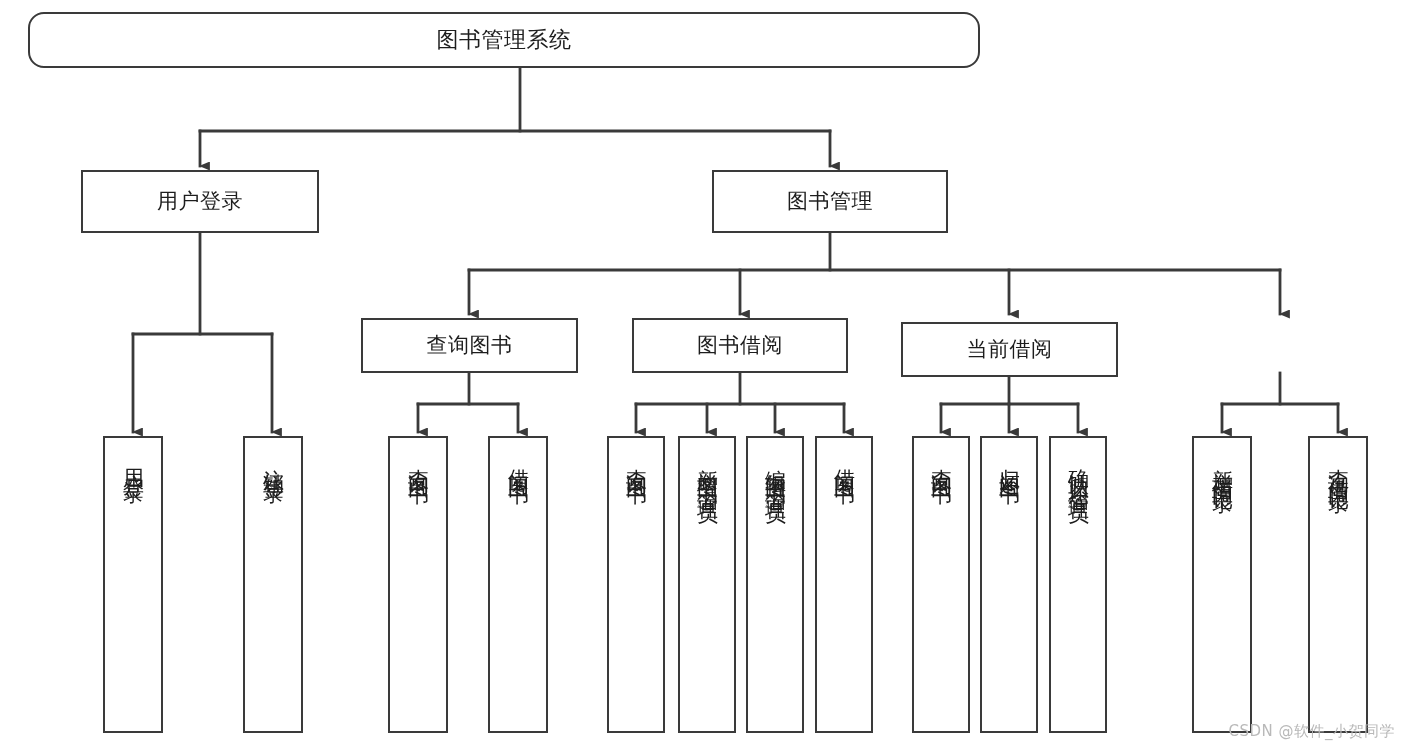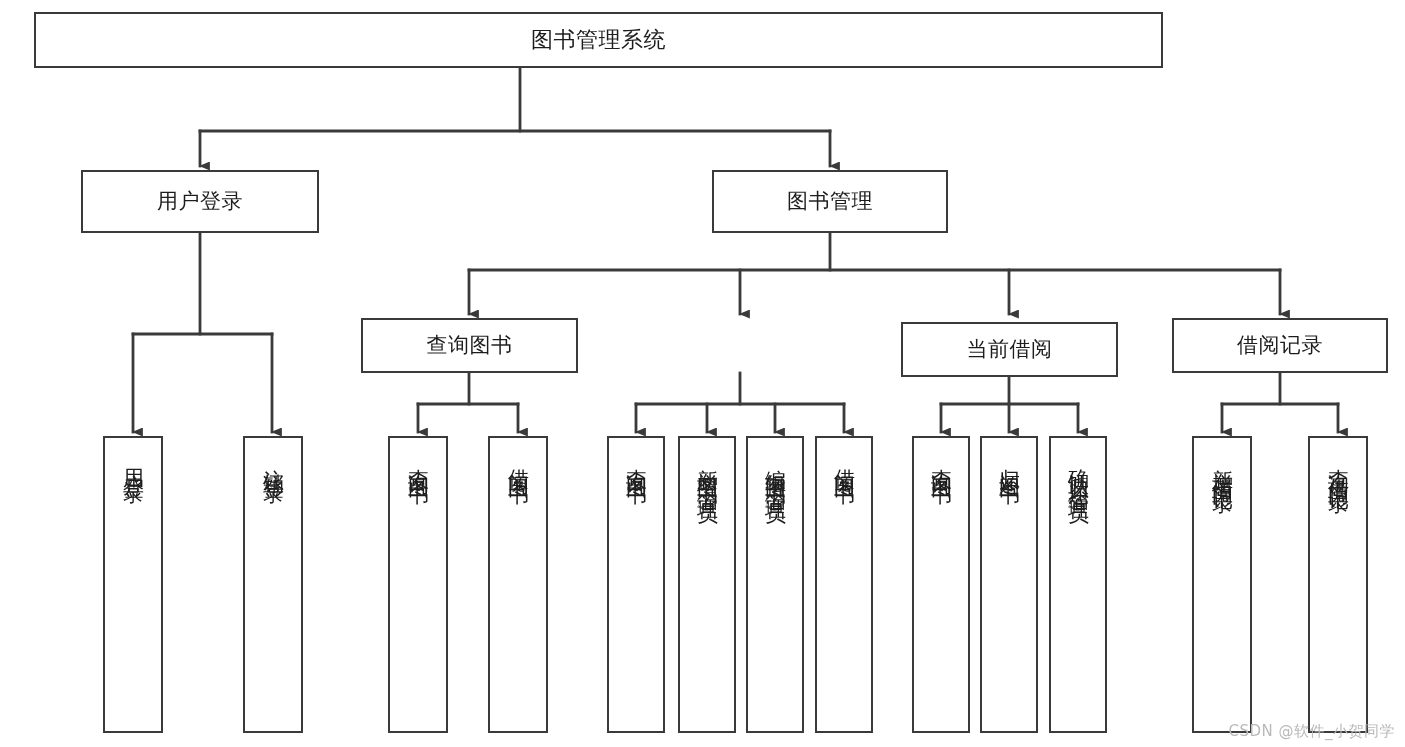--- a/index.html
+++ b/index.html
@@ -121,40 +121,40 @@
       <path d="M 1009 404 L 1009 432" marker-end="url(#arrow)"></path>
       <path d="M 1078 404 L 1078 432" marker-end="url(#arrow)"></path>
 
       <path d="M 1280 373 L 1280 404"></path>
       <path d="M 1222 404 L 1338 404"></path>
       <path d="M 1222 404 L 1222 432" marker-end="url(#arrow)"></path>
       <path d="M 1338 404 L 1338 432" marker-end="url(#arrow)"></path>
     </g>
   </svg>
 
-  <div class="node h root" style="left:34px; top:12px; width:1129px; height:56px;">
+  <div class="node h root" style="left:28px; top:12px; width:952px; height:56px;border-radius:16px;">
     <span class="label">图书管理系统</span>
   </div>
 
   <div class="node h" style="left:81px; top:170px; width:238px; height:63px;">
     <span class="label">用户登录</span>
   </div>
   <div class="node h" style="left:712px; top:170px; width:236px; height:63px;text-align:center;">
     <span class="label">图书管理</span>
   </div>
 
   <div class="node h" style="left:361px; top:318px; width:217px; height:55px;">
     <span class="label">查询图书</span>
   </div>
+  <div class="node h" style="left:632px; top:318px; width:216px; height:55px;">
+    <span class="label">图书借阅</span>
+  </div>
   <div class="node h" style="left:901px; top:322px; width:217px; height:55px;">
     <span class="label">当前借阅</span>
   </div>
-  <div class="node h" style="left:1172px; top:318px; width:216px; height:55px;">
-    <span class="label">借阅记录</span>
-  </div>
 
   <div class="node v" style="left:103px; top:436px; width:60px; height:297px;">
     <span class="label">用户登录</span>
   </div>
   <div class="node v" style="left:243px; top:436px; width:60px; height:297px;">
     <span class="label">注销登录</span>
   </div>
 
   <div class="node v" style="left:388px; top:436px; width:60px; height:297px;">
     <span class="label">查询图书</span>

